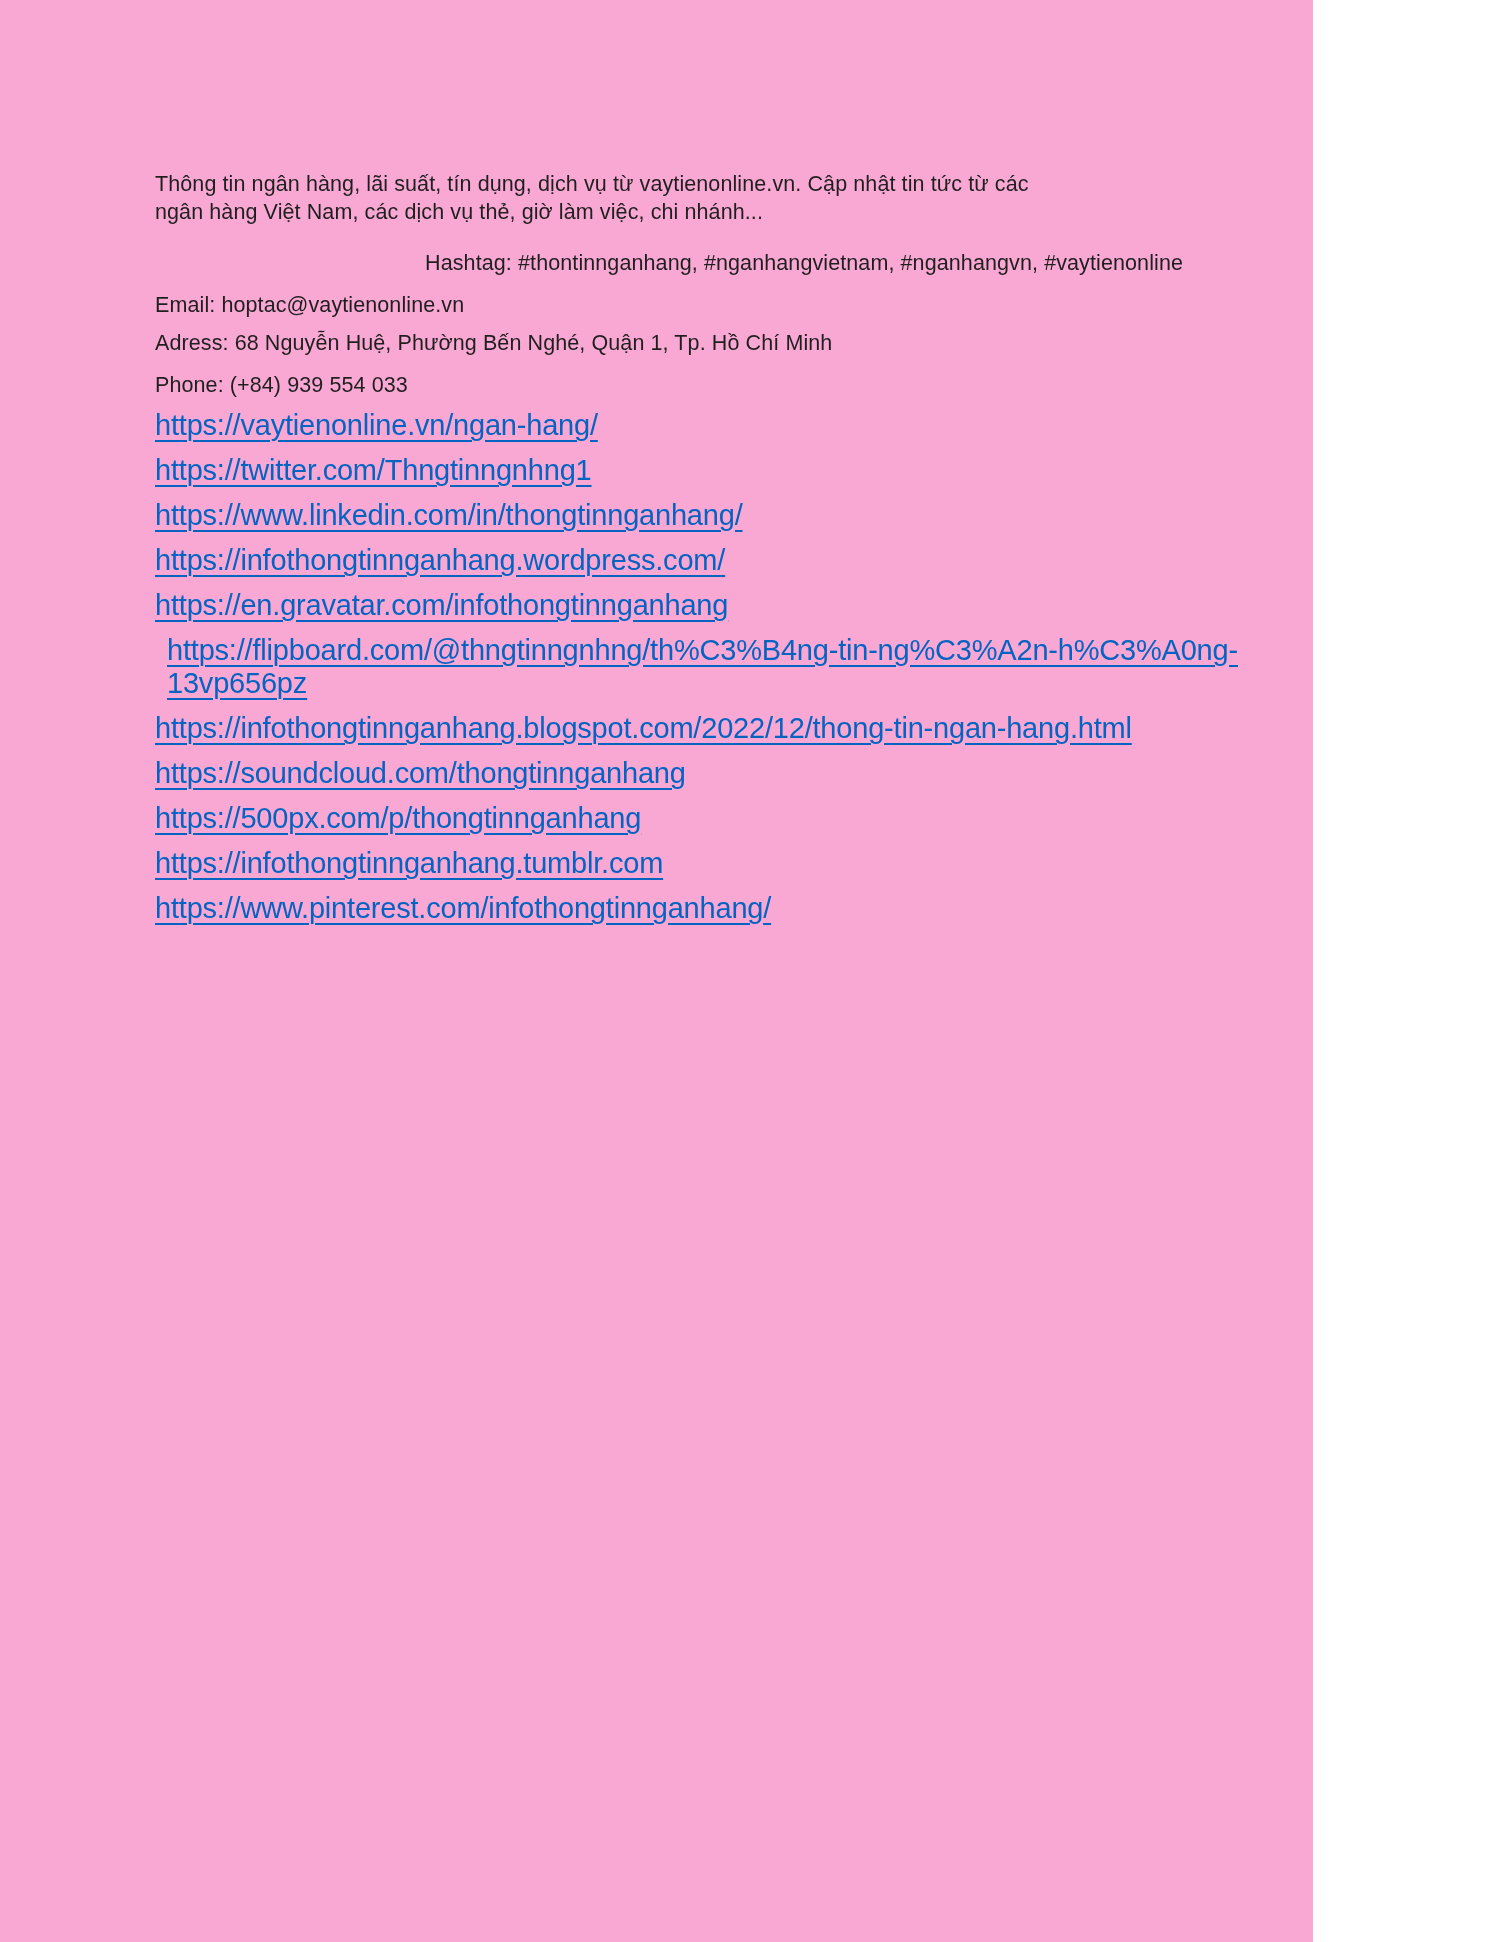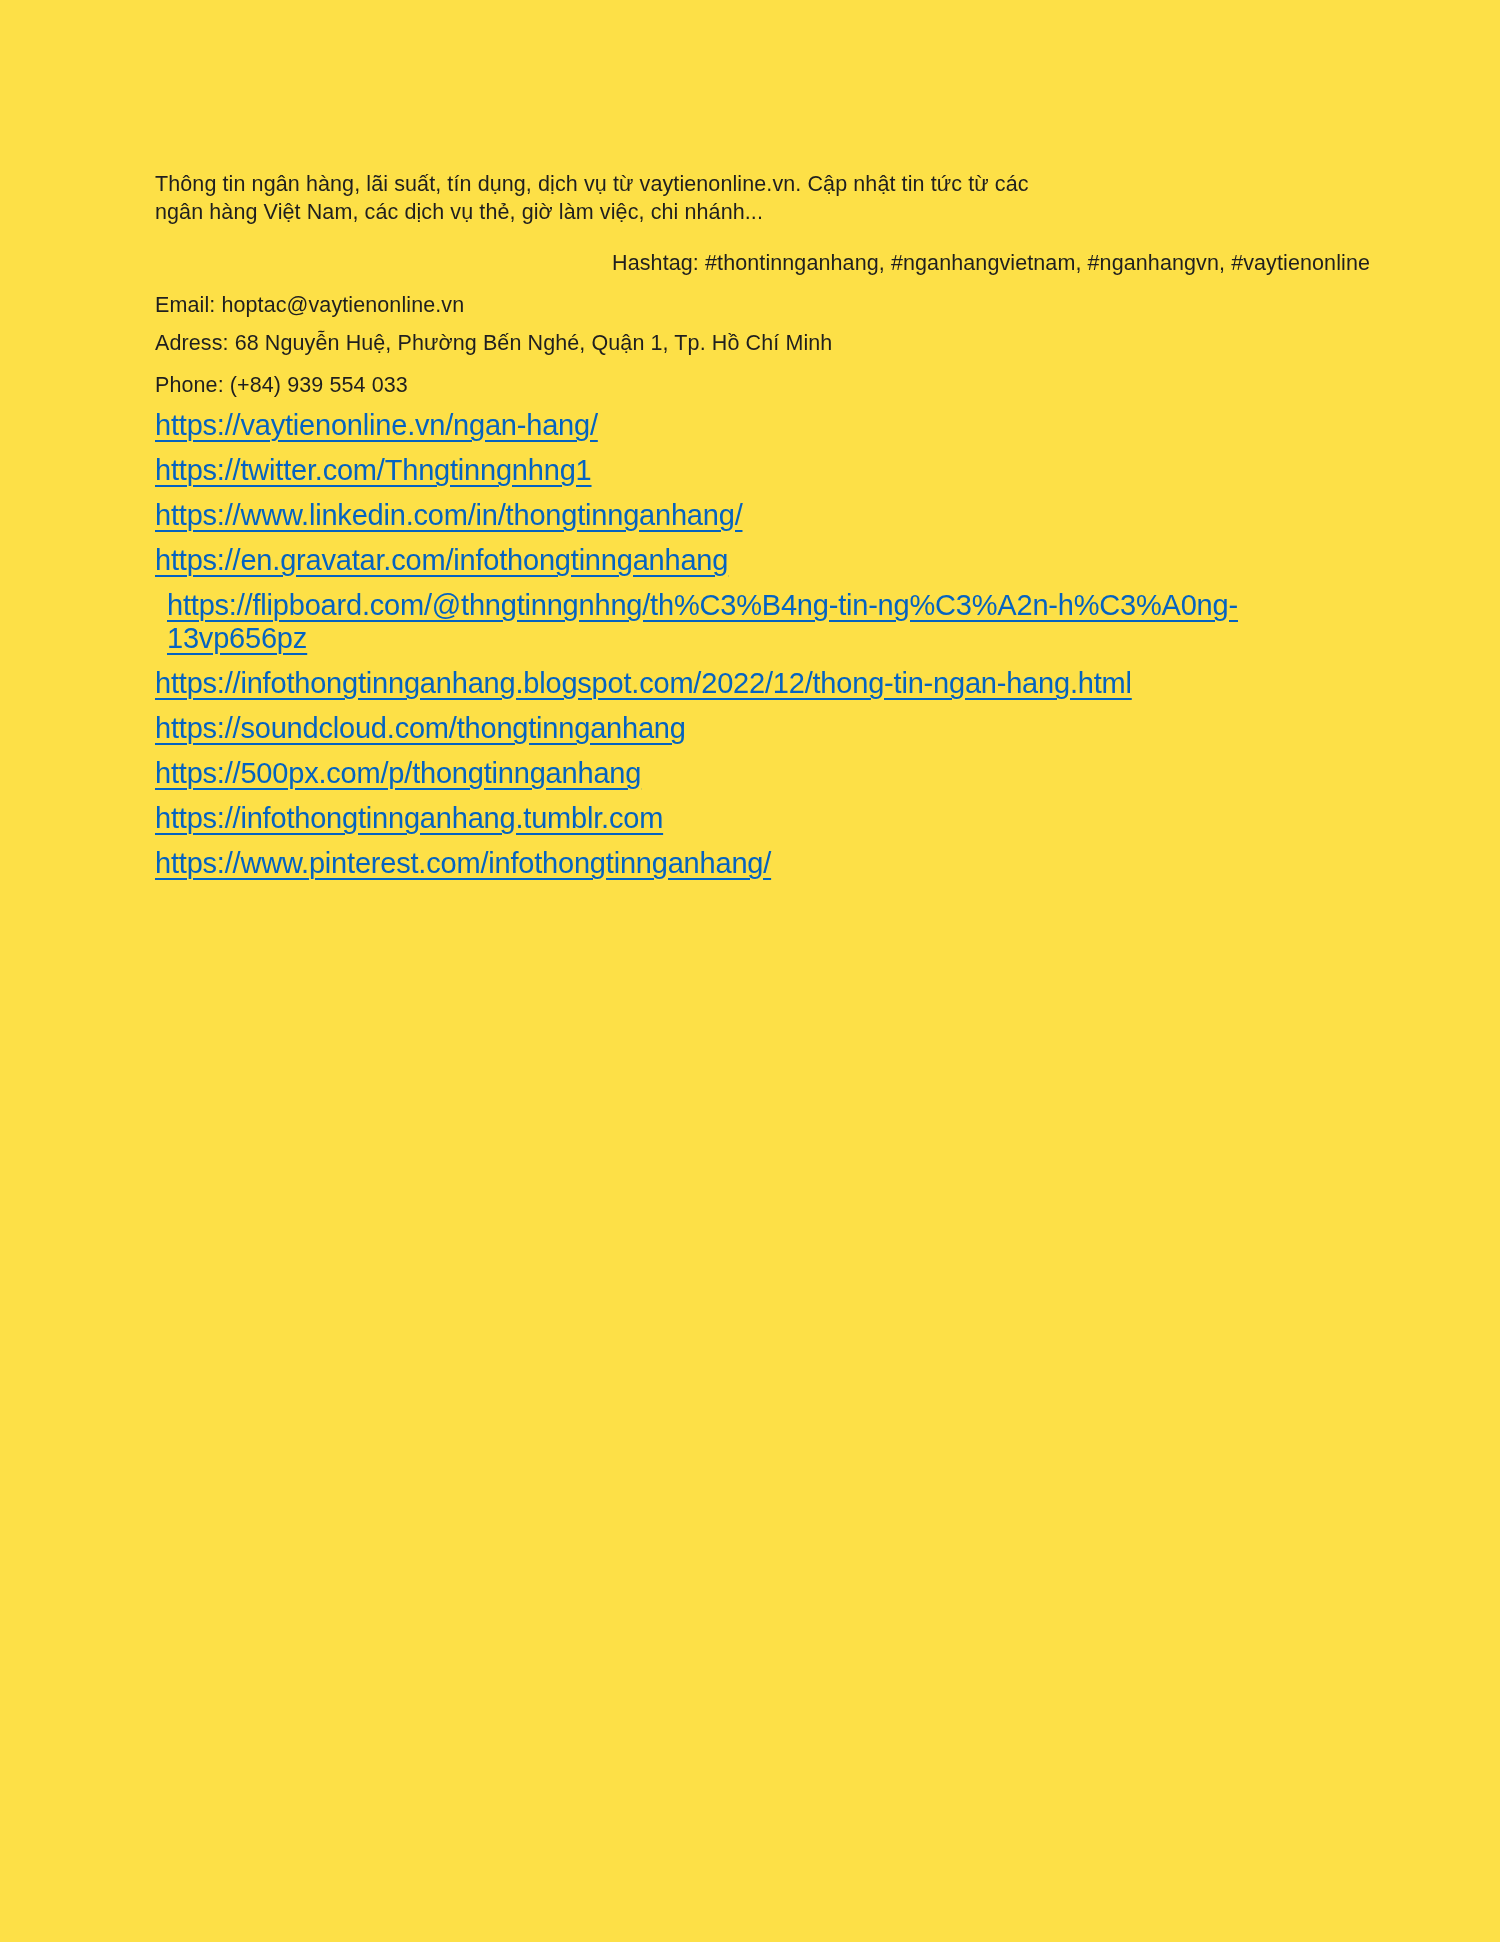--- a/index.html
+++ b/index.html
@@ -2,23 +2,23 @@
 <html style="--link-color: #0563c1; --text-color: #1f1f1f;"><head>
 <meta charset="utf-8">
 <style>
   html, body {
     margin: 0;
     padding: 0;
     background: #ffffff;
   }
   .doc-page {
     position: relative;
-    width: 1500px;
+    width: 1313px;
     height: 1942px;
-    background: #fde047;
+    background: #f9a8d4;
     overflow: hidden;
     font-family: "Liberation Sans", sans-serif;
   }
   .content {
     position: absolute;
     left: 155px;
     top: 170px;
     right: 130px;
   }
   .body-text {
@@ -90,20 +90,23 @@
       <div class="link-para">
         <a href="#" class="doc-link">https://vaytienonline.vn/ngan-hang/</a>
       </div>
       <div class="link-para">
         <a href="#" class="doc-link">https://twitter.com/Thngtinngnhng1</a>
       </div>
       <div class="link-para">
         <a href="#" class="doc-link">https://www.linkedin.com/in/thongtinnganhang/</a>
       </div>
       <div class="link-para">
+        <a href="#" class="doc-link">https://infothongtinnganhang.wordpress.com/</a>
+      </div>
+      <div class="link-para">
         <a href="#" class="doc-link">https://en.gravatar.com/infothongtinnganhang</a>
       </div>
       <div class="link-para">
         <a href="#" class="doc-link">
           <span class="link-line">https://flipboard.com/@thngtinngnhng/th%C3%B4ng-tin-ng%C3%A2n-h%C3%A0ng-</span>
           <span class="link-line">13vp656pz</span>
         </a>
       </div>
       <div class="link-para">
         <a href="#" class="doc-link">https://infothongtinnganhang.blogspot.com/2022/12/thong-tin-ngan-hang.html</a>

